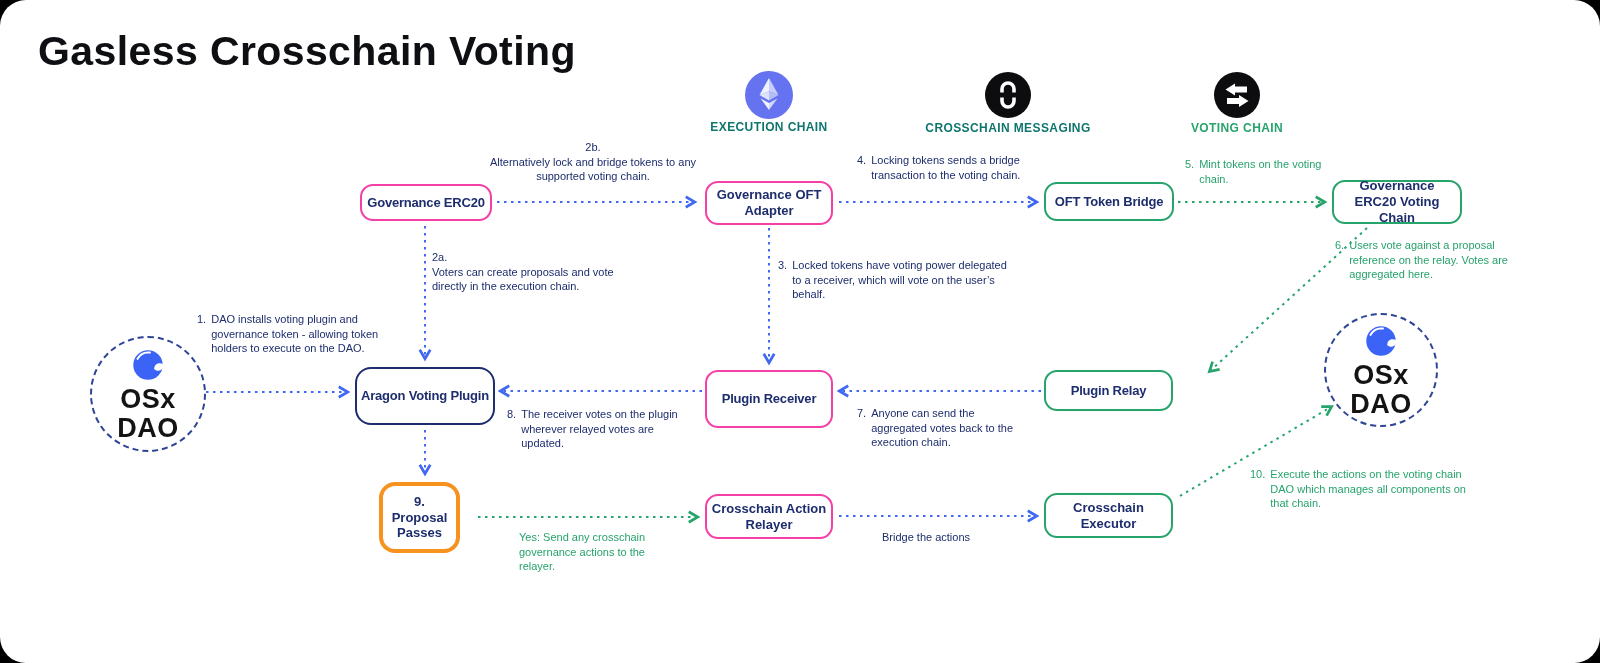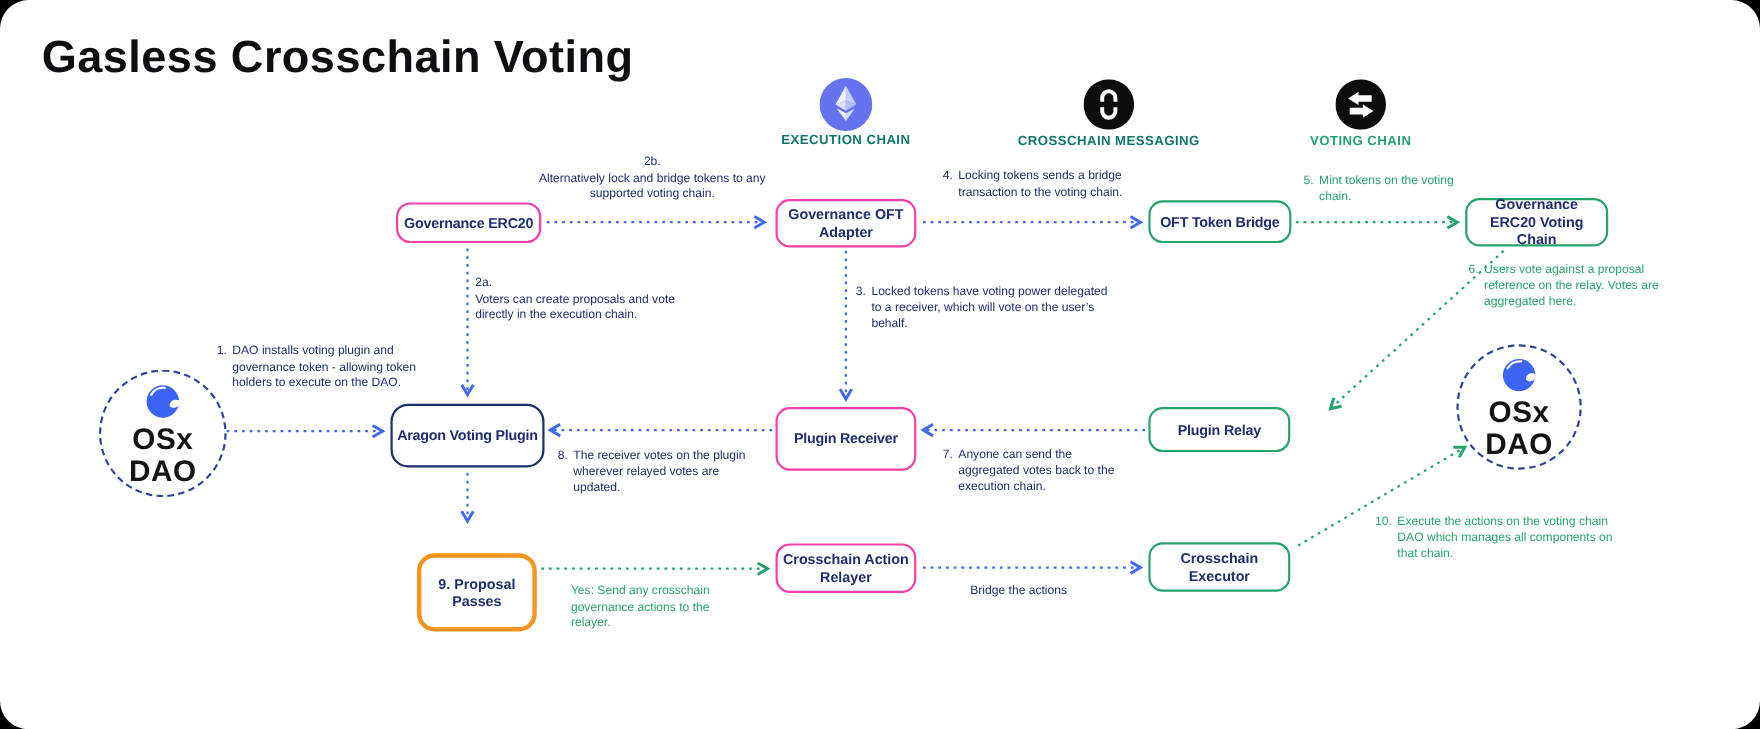--- a/index.html
+++ b/index.html
@@ -120,21 +120,21 @@
   <div class="node navy" style="left:355px;top:367px;width:140px;height:58px;">
     <span class="one-line">Aragon Voting Plugin</span>
   </div>
   <div class="node pink" style="left:705px;top:370px;width:128px;height:58px;">
     <span class="one-line">Plugin Receiver</span>
   </div>
   <div class="node green" style="left:1044px;top:370px;width:129px;height:41px;">
     <span class="one-line">Plugin Relay</span>
   </div>
 
-  <div class="node orange" style="left:379px;top:482px;width:109px;height:71px;margin-top:21px;">
+  <div class="node orange" style="left:379px;top:482px;width:81px;height:71px;">
     <span>9. Proposal Passes</span>
   </div>
   <div class="node pink" style="left:705px;top:494px;width:128px;height:45px;">
     <span>Crosschain Action Relayer</span>
   </div>
   <div class="node green" style="left:1044px;top:493px;width:129px;height:45px;">
     <span class="w90">Crosschain Executor</span>
   </div>
 
   <div class="dao" style="left:90px;top:336px;width:112px;height:112px;">

